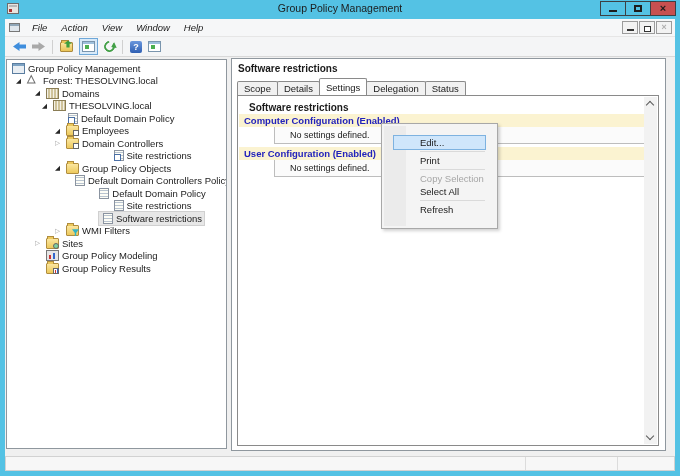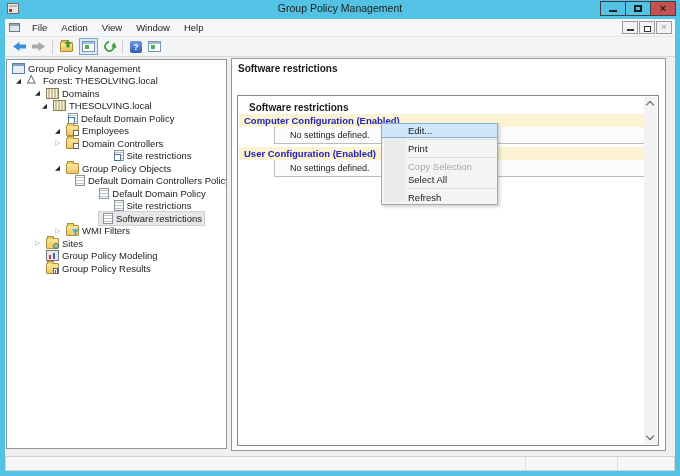--- a/index.html
+++ b/index.html
@@ -16,21 +16,21 @@
   .wbtn { width:26px; height:15px; border:1px solid #3c4043; margin-left:-1px; display:flex; align-items:center; justify-content:center; position:relative; }
   .wbtn.close { background:#c75050; }
   .glyph-min { width:8px; height:2px; background:#1d1d1d; margin-top:5px; }
   .glyph-max { width:8px; height:7px; border:2px solid #1d1d1d; background:transparent; }
   .glyph-x { font-size:11px; font-weight:bold; color:#1d1d1d; line-height:1; }
 
   
   .client { position:absolute; left:5px; right:5px; top:19px; bottom:5px; background:#f0f0f0; }
 
   
-  .menubar { position:absolute; top:0; left:0; right:0; height:18px; background:#f6f7f8; border-bottom:1px solid #e6e6e6; display:flex; align-items:center; }
+  .menubar { position:absolute; top:0; left:0; right:0; height:18px; background:#f6f7f8; border-bottom:1px solid #e6e6e6; display:flex; align-items:center;font-style:italic; }
   .menu-ic { width:11px; height:9px; border:1px solid #777; background:#dfe6ec; margin:0 5px 0 4px; position:relative; }
   .menu-ic::before { content:""; position:absolute; top:0; left:0; right:0; height:2px; background:#8fa6b8; }
   .mitem { font-size:9.5px; padding:2px 7px; color:#1a1a1a; }
   .mdibtns { margin-left:auto; display:flex; margin-right:3px; }
   .mdib { width:16px; height:13px; border:1px solid #9b9b9b; background:#f2f2f2; margin-left:1px; display:flex; align-items:center; justify-content:center; position:relative; }
   .mdib .glyph-min2 { width:7px; height:2px; background:#333; margin-top:5px; }
   .glyph-restore { width:7px; height:6px; border:1px solid #333; background:#fff; position:relative; top:1px; }
   .glyph-restore::before { content:""; position:absolute; right:-3px; top:-3px; width:7px; height:6px; border:1px solid #333; z-index:-1; }
   .glyph-x2 { font-size:9px; color:#aeaeae; font-weight:bold; line-height:1; }
 
@@ -113,21 +113,21 @@
   .chev.down { bottom:5px; transform:rotate(45deg); }
 
   
   .statusbar { position:absolute; left:0; right:0; bottom:0; height:15px; background:#f7f7f7; border:1px solid #d2d2d2; display:flex; }
   .scell { border-right:1px solid #dcdcdc; }
   .scell.grow { flex:1; border-right:1px solid #dcdcdc; }
   .scell.c2 { width:92px; }
   .scell.c3 { width:56px; border-right:none; }
 
   
-  .ctxmenu { position:absolute; left:381px; top:123px; width:117px; background:#f4f4f4; border:1px solid #a8a8a8; box-shadow:2px 2px 3px rgba(0,0,0,.18); padding:0; z-index:10; }
+  .ctxmenu { position:absolute; left:381px; top:123px; width:117px; background:#f4f4f4; border:1px solid #a8a8a8; box-shadow:2px 2px 3px rgba(0,0,0,.18); padding:12px; z-index:10; }
   .ctxmenu::before { content:""; position:absolute; left:2px; top:2px; bottom:2px; width:22px; background:#ebebeb; }
   .citem { position:relative; height:13px; line-height:13px; font-size:9.5px; padding-left:26px; color:#1a1a1a; }
   .citem.hl { background:#cfe6fb; outline:1px solid #7db2e0; }
   .citem.dis { color:#a6a6a6; }
   .csep { position:relative; height:1px; background:#dadada; margin:2px 0 2px 26px; }
 </style>
 </head>
 <body>
 
 <div class="titlebar">
@@ -322,20 +322,27 @@
             <span class="ti ti-folder">
               <span class="ov ov-chart"></span>
             </span>
             <span class="tlabel">Group Policy Results</span>
           </span>
       </div>
     </div>
 
     <div class="rpane">
       <div class="pane-title">Software restrictions</div>
+      <div class="tabs">
+        <span class="tab">Scope</span>
+        <span class="tab">Details</span>
+        <span class="tab active">Settings</span>
+        <span class="tab">Delegation</span>
+        <span class="tab">Status</span>
+      </div>
       <div class="report">
         <div class="report-content">
           <div class="rep-title">Software restrictions</div>
           <div class="band">Computer Configuration (Enabled)</div>
           <div class="nsrow">No settings defined.</div>
           <div class="band">User Configuration (Enabled)</div>
           <div class="nsrow">No settings defined.</div>
         </div>
         <div class="vscroll">
           <span class="chev up"></span>

